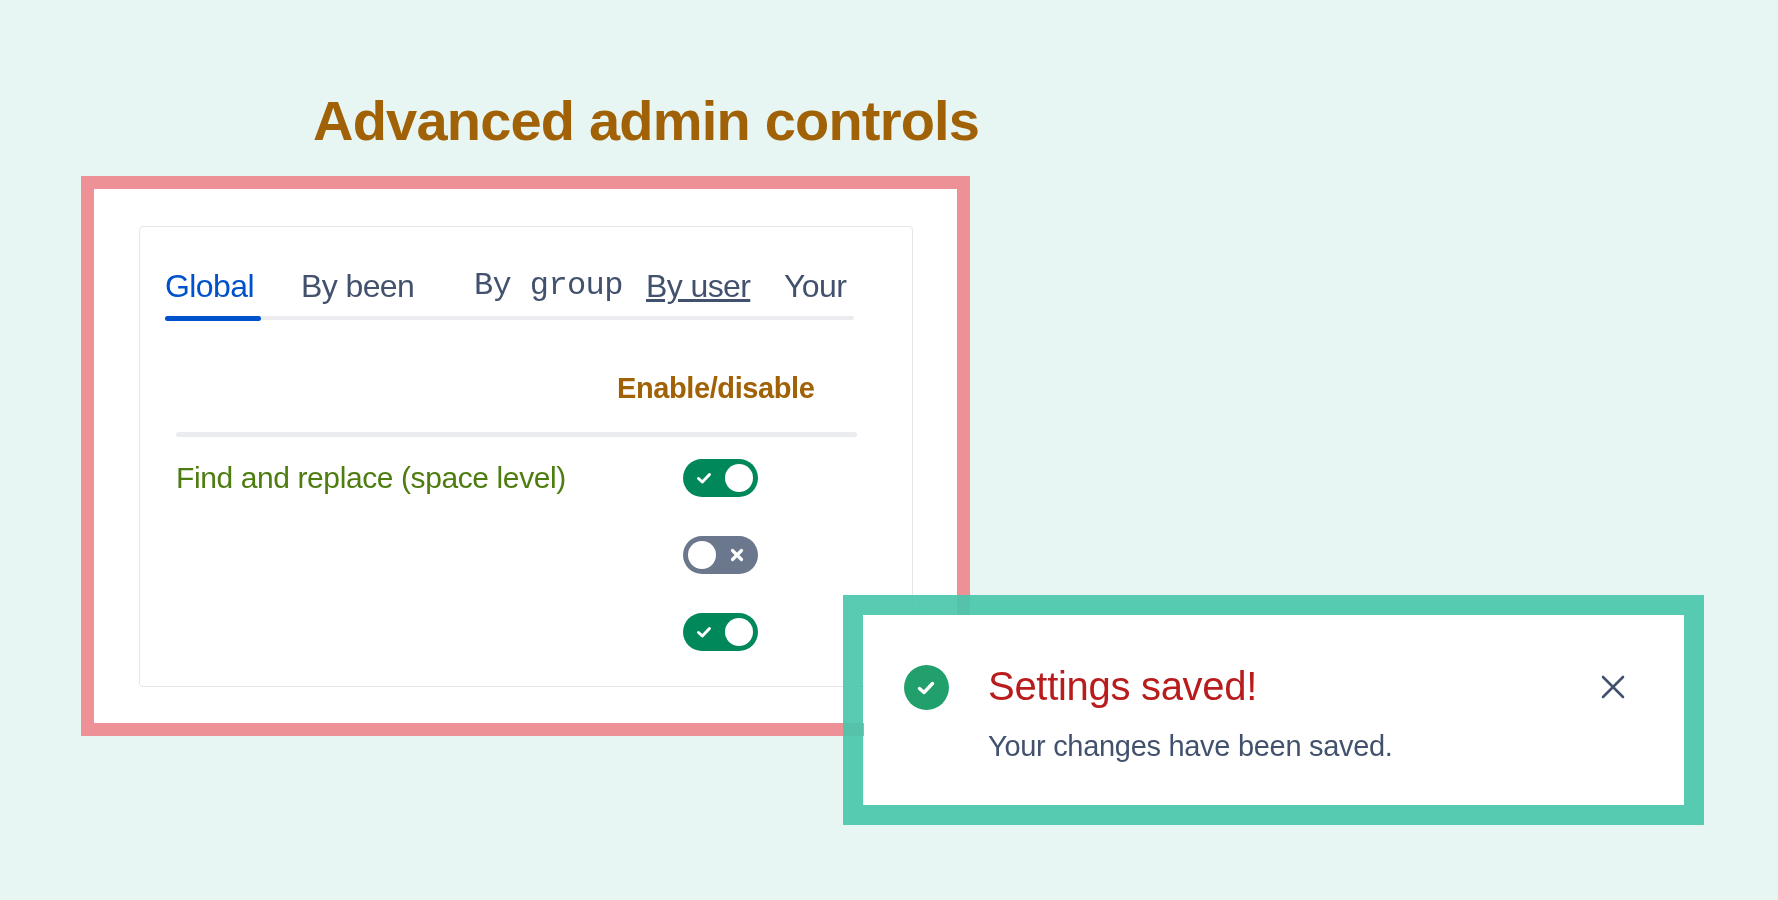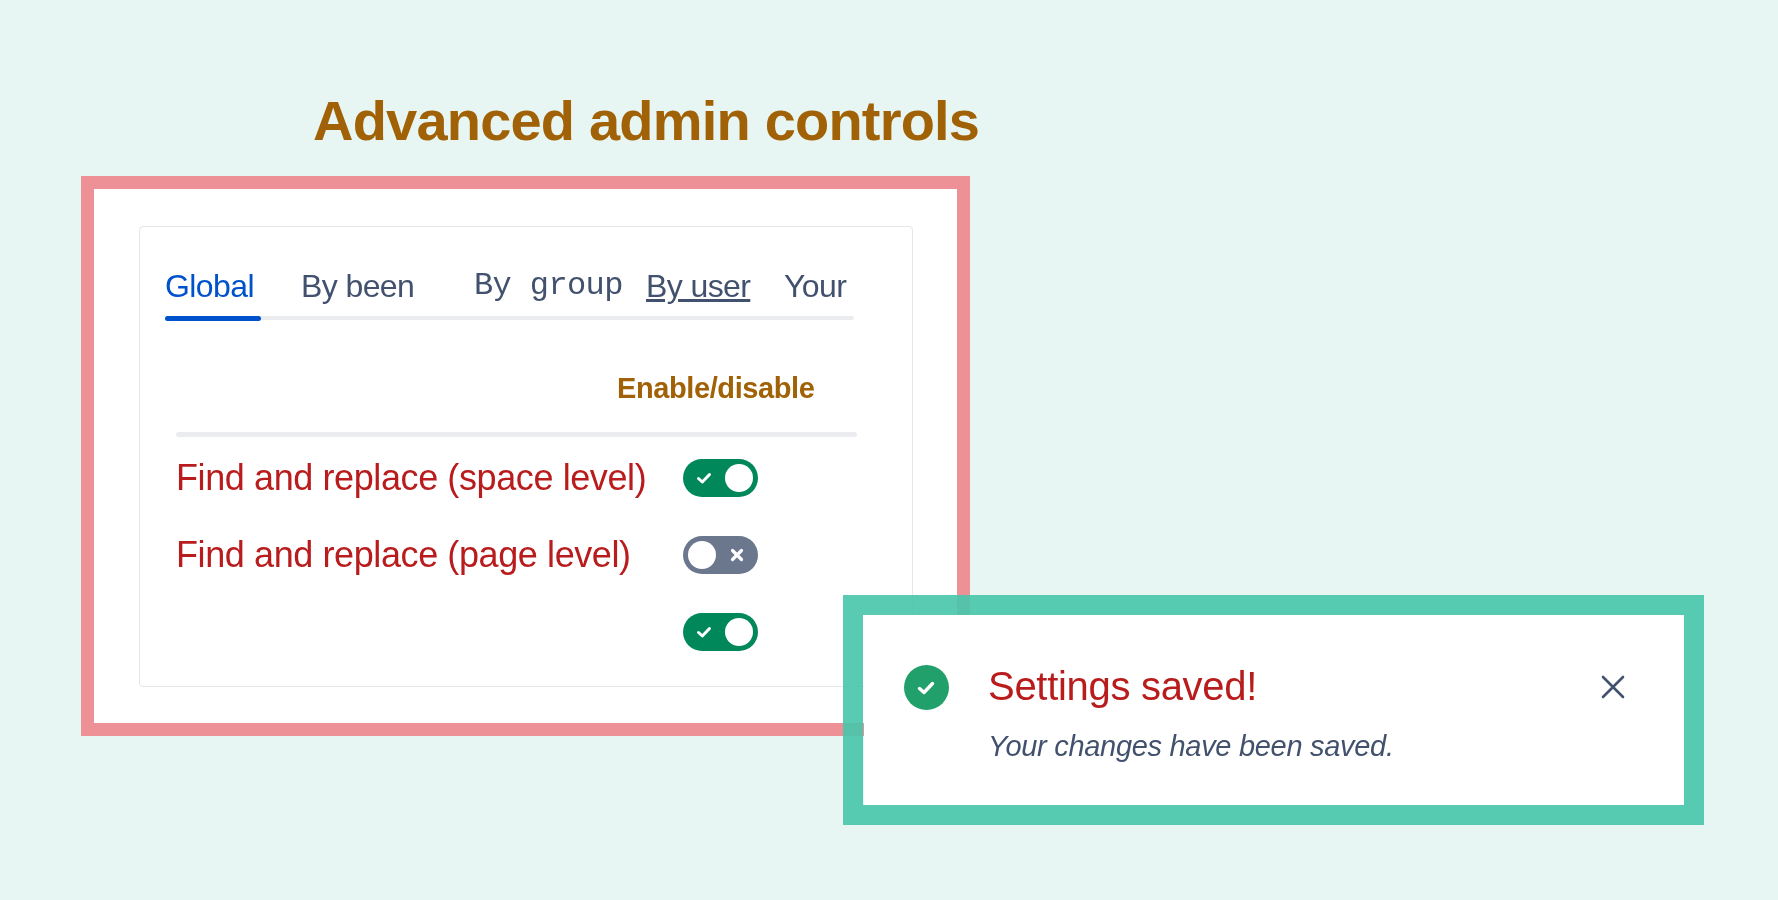--- a/index.html
+++ b/index.html
@@ -78,22 +78,22 @@
     border-radius: 3px;
   }
   .row {
     position: absolute;
     left: 176px;
     width: 600px; height: 40px;
   }
   .row-label {
     position: absolute;
     left: 0; top: 0;
-    font-size: 36px;
-    color: #b91c1c;
+    font-size: 30px;
+    color: #4d7c0f;
     letter-spacing: -0.4px;
     white-space: nowrap;
     line-height: 40px;
   }
   .toggle {
     position: absolute;
     left: 507px; top: 1px;
     width: 75px; height: 38px;
     border-radius: 19px;
     cursor: pointer;
@@ -147,21 +147,20 @@
     line-height: 36px;
   }
   .flag-body {
     position: absolute;
     left: 988px; top: 728px;
     font-size: 29px;
     color: #42526E;
     letter-spacing: -0.3px;
     white-space: nowrap;
     line-height: 36px;
-    font-style: italic;
   }
   .flag-close {
     position: absolute;
     left: 1600px; top: 674px;
     width: 26px; height: 26px;
     cursor: pointer;
   }
 </style>
 </head>
 <body>
@@ -189,21 +188,20 @@
   <span class="row-label">Find and replace (space level)</span>
   <div class="toggle on">
     <svg class="toggle-glyph" viewBox="0 0 16 16" width="16" height="16">
       <path d="M2.5 8.5 L6.3 12 L13.5 4.5" fill="none" stroke="#FFFFFF" stroke-width="3" stroke-linecap="round" stroke-linejoin="round"></path>
     </svg>
     <div class="knob"></div>
   </div>
 </div>
 
 <div class="row" style="top:535px;">
-  <span class="row-label">Find and replace (page level)</span>
   <div class="toggle off">
     <div class="knob"></div>
     <svg class="toggle-glyph" viewBox="0 0 16 16" width="16" height="16">
       <path d="M3.5 3.5 L12.5 12.5 M12.5 3.5 L3.5 12.5" fill="none" stroke="#FFFFFF" stroke-width="3.2" stroke-linecap="round"></path>
     </svg>
   </div>
 </div>
 
 <div class="row" style="top:612px;">
   <div class="toggle on">

